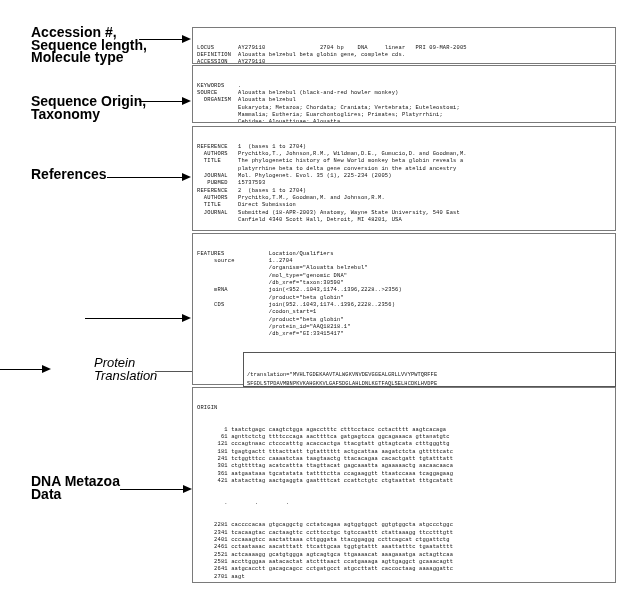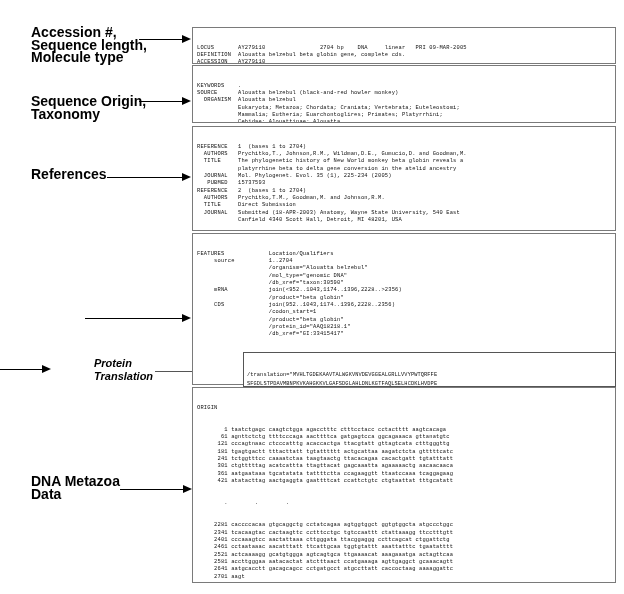--- a/index.html
+++ b/index.html
@@ -16,21 +16,21 @@
   .annot{
     position:absolute;
     font-family:"Liberation Sans", sans-serif;
     font-weight:bold;
     font-size:14px;
     line-height:12.5px;
     color:#000;
     text-align:left;
     white-space:pre-line;
   }
-  .annot.italic{font-weight:bold;font-style:italic;font-size:11px;}
+  .annot.italic{font-weight:normal;font-style:italic;font-size:13px;}
 
   
   .arrow{position:absolute;height:9px;}
   .arrow .shaft{
     position:absolute;left:0;top:4px;height:1px;background:#000;
   }
   .arrow .head{
     position:absolute;top:0;width:0;height:0;
     border-top:4.5px solid transparent;
     border-bottom:4.5px solid transparent;

